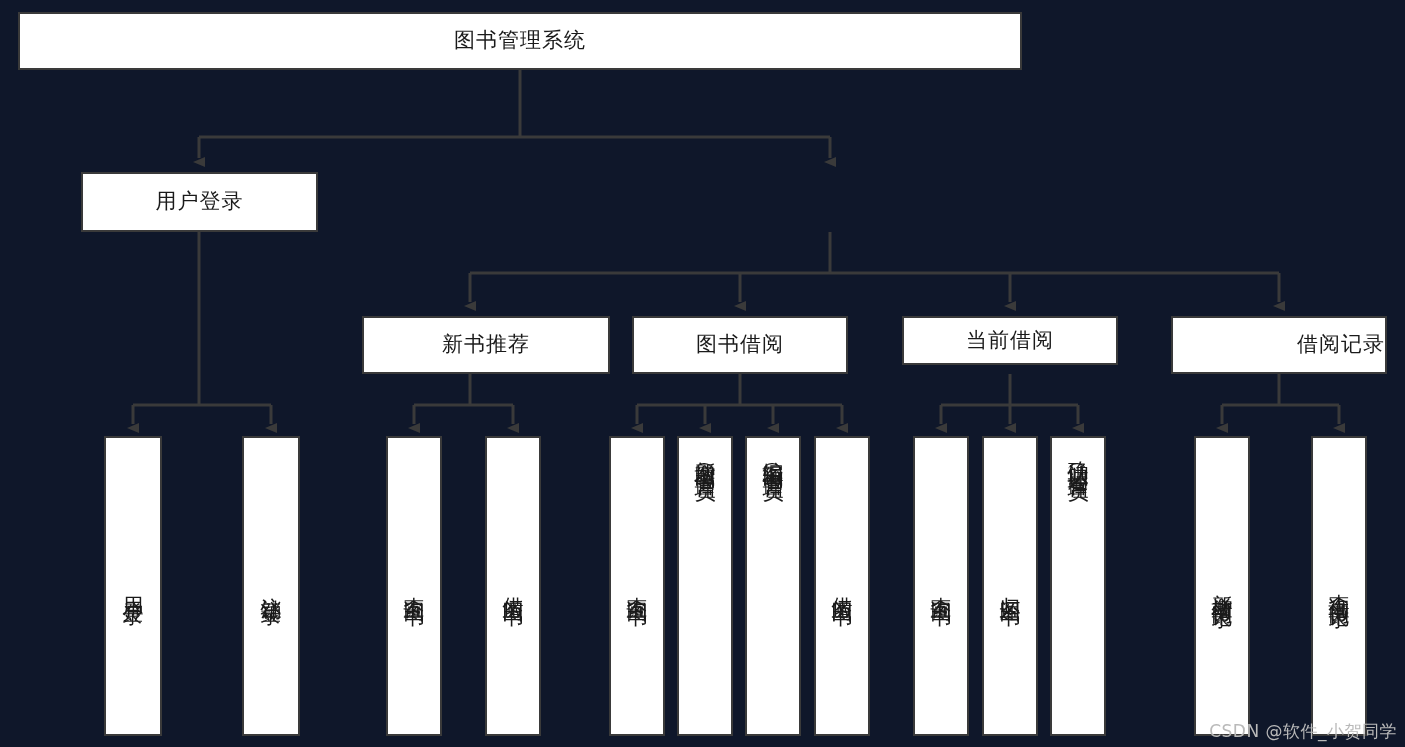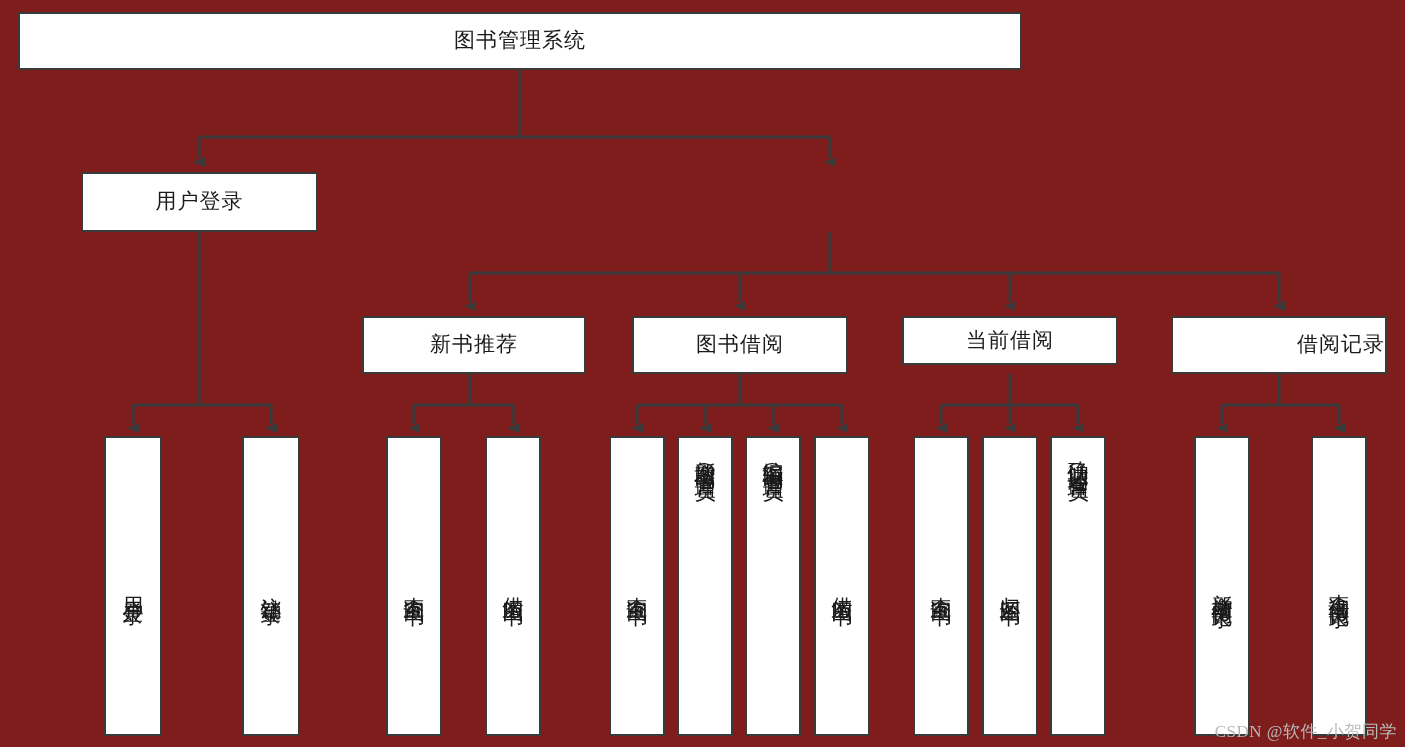--- a/index.html
+++ b/index.html
@@ -10,22 +10,21 @@
   body {
     width: 1405px;
     height: 747px;
     font-family: "DejaVu Sans", "Liberation Sans", sans-serif;
     overflow: hidden;
   }
   #diagram-root {
     position: relative;
     width: 1405px;
     height: 747px;
-    background: #7f1d1d;
-    font-family: Liberation Serif, serif;
+    background: #0f172a;
   }
   svg.edges {
     position: absolute;
     left: 0;
     top: 0;
     width: 1405px;
     height: 747px;
     pointer-events: none;
   }
   .node {
@@ -126,21 +125,21 @@
   </svg>
 
   <div class="node node-h" style="left:18px; top:12px; width:1004px; height:58px;">
     <span class="node-label">图书管理系统</span>
   </div>
 
   <div class="node node-h" style="left:81px; top:172px; width:237px; height:60px;">
     <span class="node-label">用户登录</span>
   </div>
 
-  <div class="node node-h" style="left:362px; top:316px; width:224px; height:58px;">
+  <div class="node node-h" style="left:362px; top:316px; width:248px; height:58px;">
     <span class="node-label">新书推荐</span>
   </div>
   <div class="node node-h" style="left:632px; top:316px; width:216px; height:58px;">
     <span class="node-label">图书借阅</span>
   </div>
   <div class="node node-h" style="left:902px; top:316px; width:216px; height:49px;">
     <span class="node-label">当前借阅</span>
   </div>
   <div class="node node-h" style="left:1171px; top:316px; width:216px; height:58px;justify-content:flex-end;">
     <span class="node-label">借阅记录</span>

